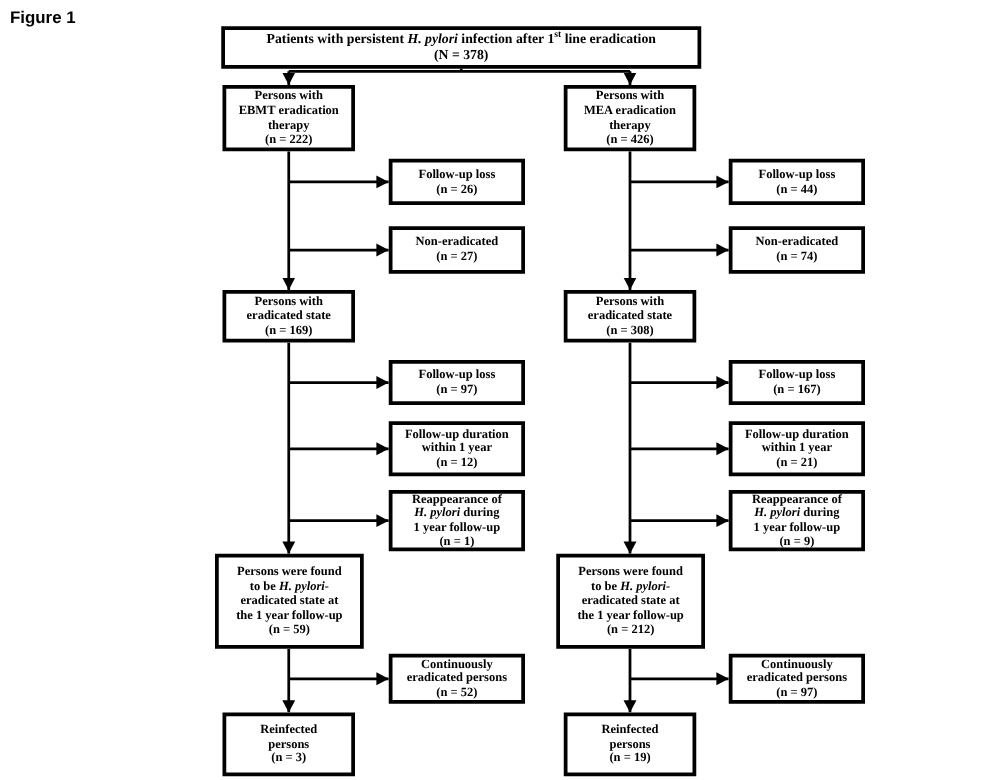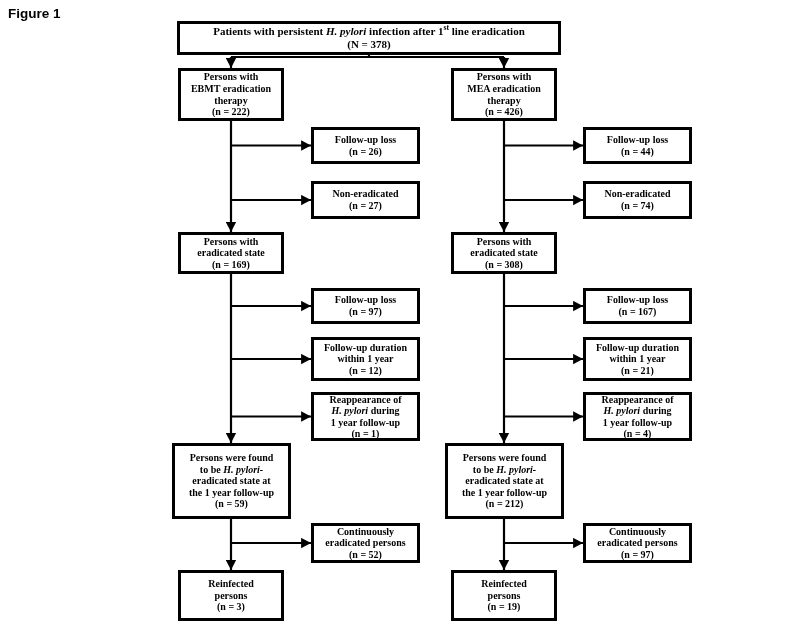--- a/index.html
+++ b/index.html
@@ -176,21 +176,21 @@
   </div>
   <div class="box b-fdR">
     <div>Follow-up duration</div>
     <div>within 1 year</div>
     <div>(n = 21)</div>
   </div>
   <div class="box b-raR">
     <div>Reappearance of</div>
     <div><i>H. pylori</i><span> during</span></div>
     <div>1 year follow-up</div>
-    <div>(n = 4)</div>
+    <div>(n = 9)</div>
   </div>
   <div class="box b-foundR">
     <div>Persons were found</div>
     <div><span>to be </span><i>H. pylori-</i></div>
     <div>eradicated state at</div>
     <div>the 1 year follow-up</div>
     <div>(n = 212)</div>
   </div>
   <div class="box b-contR">
     <div>Continuously</div>

